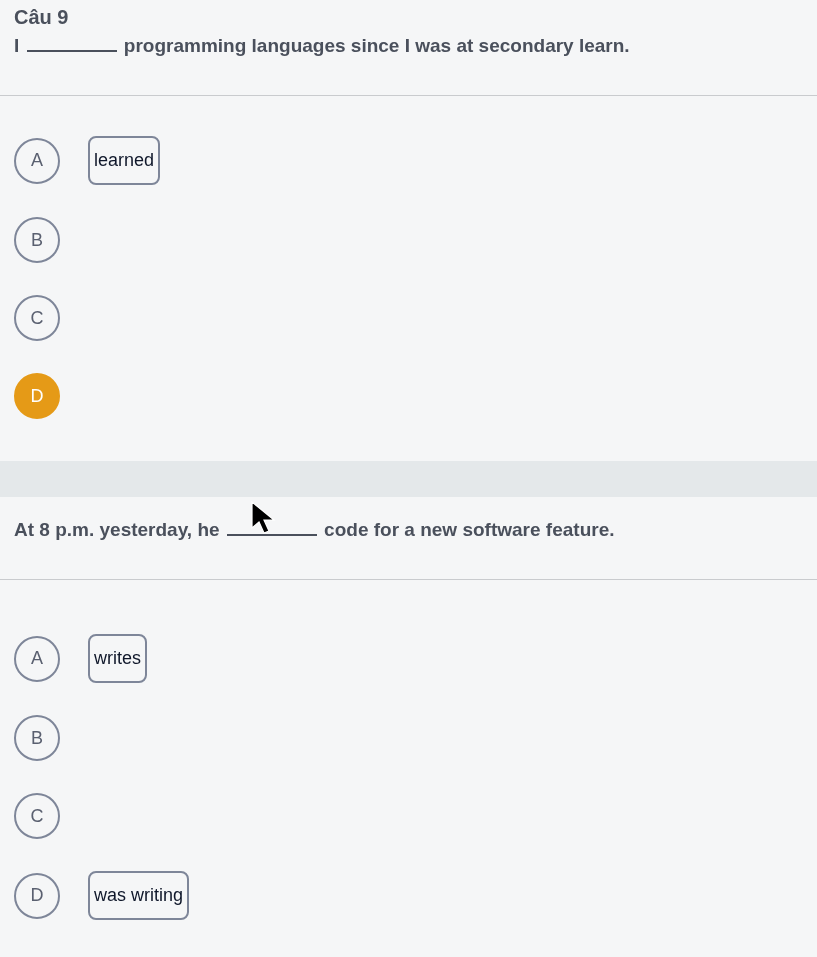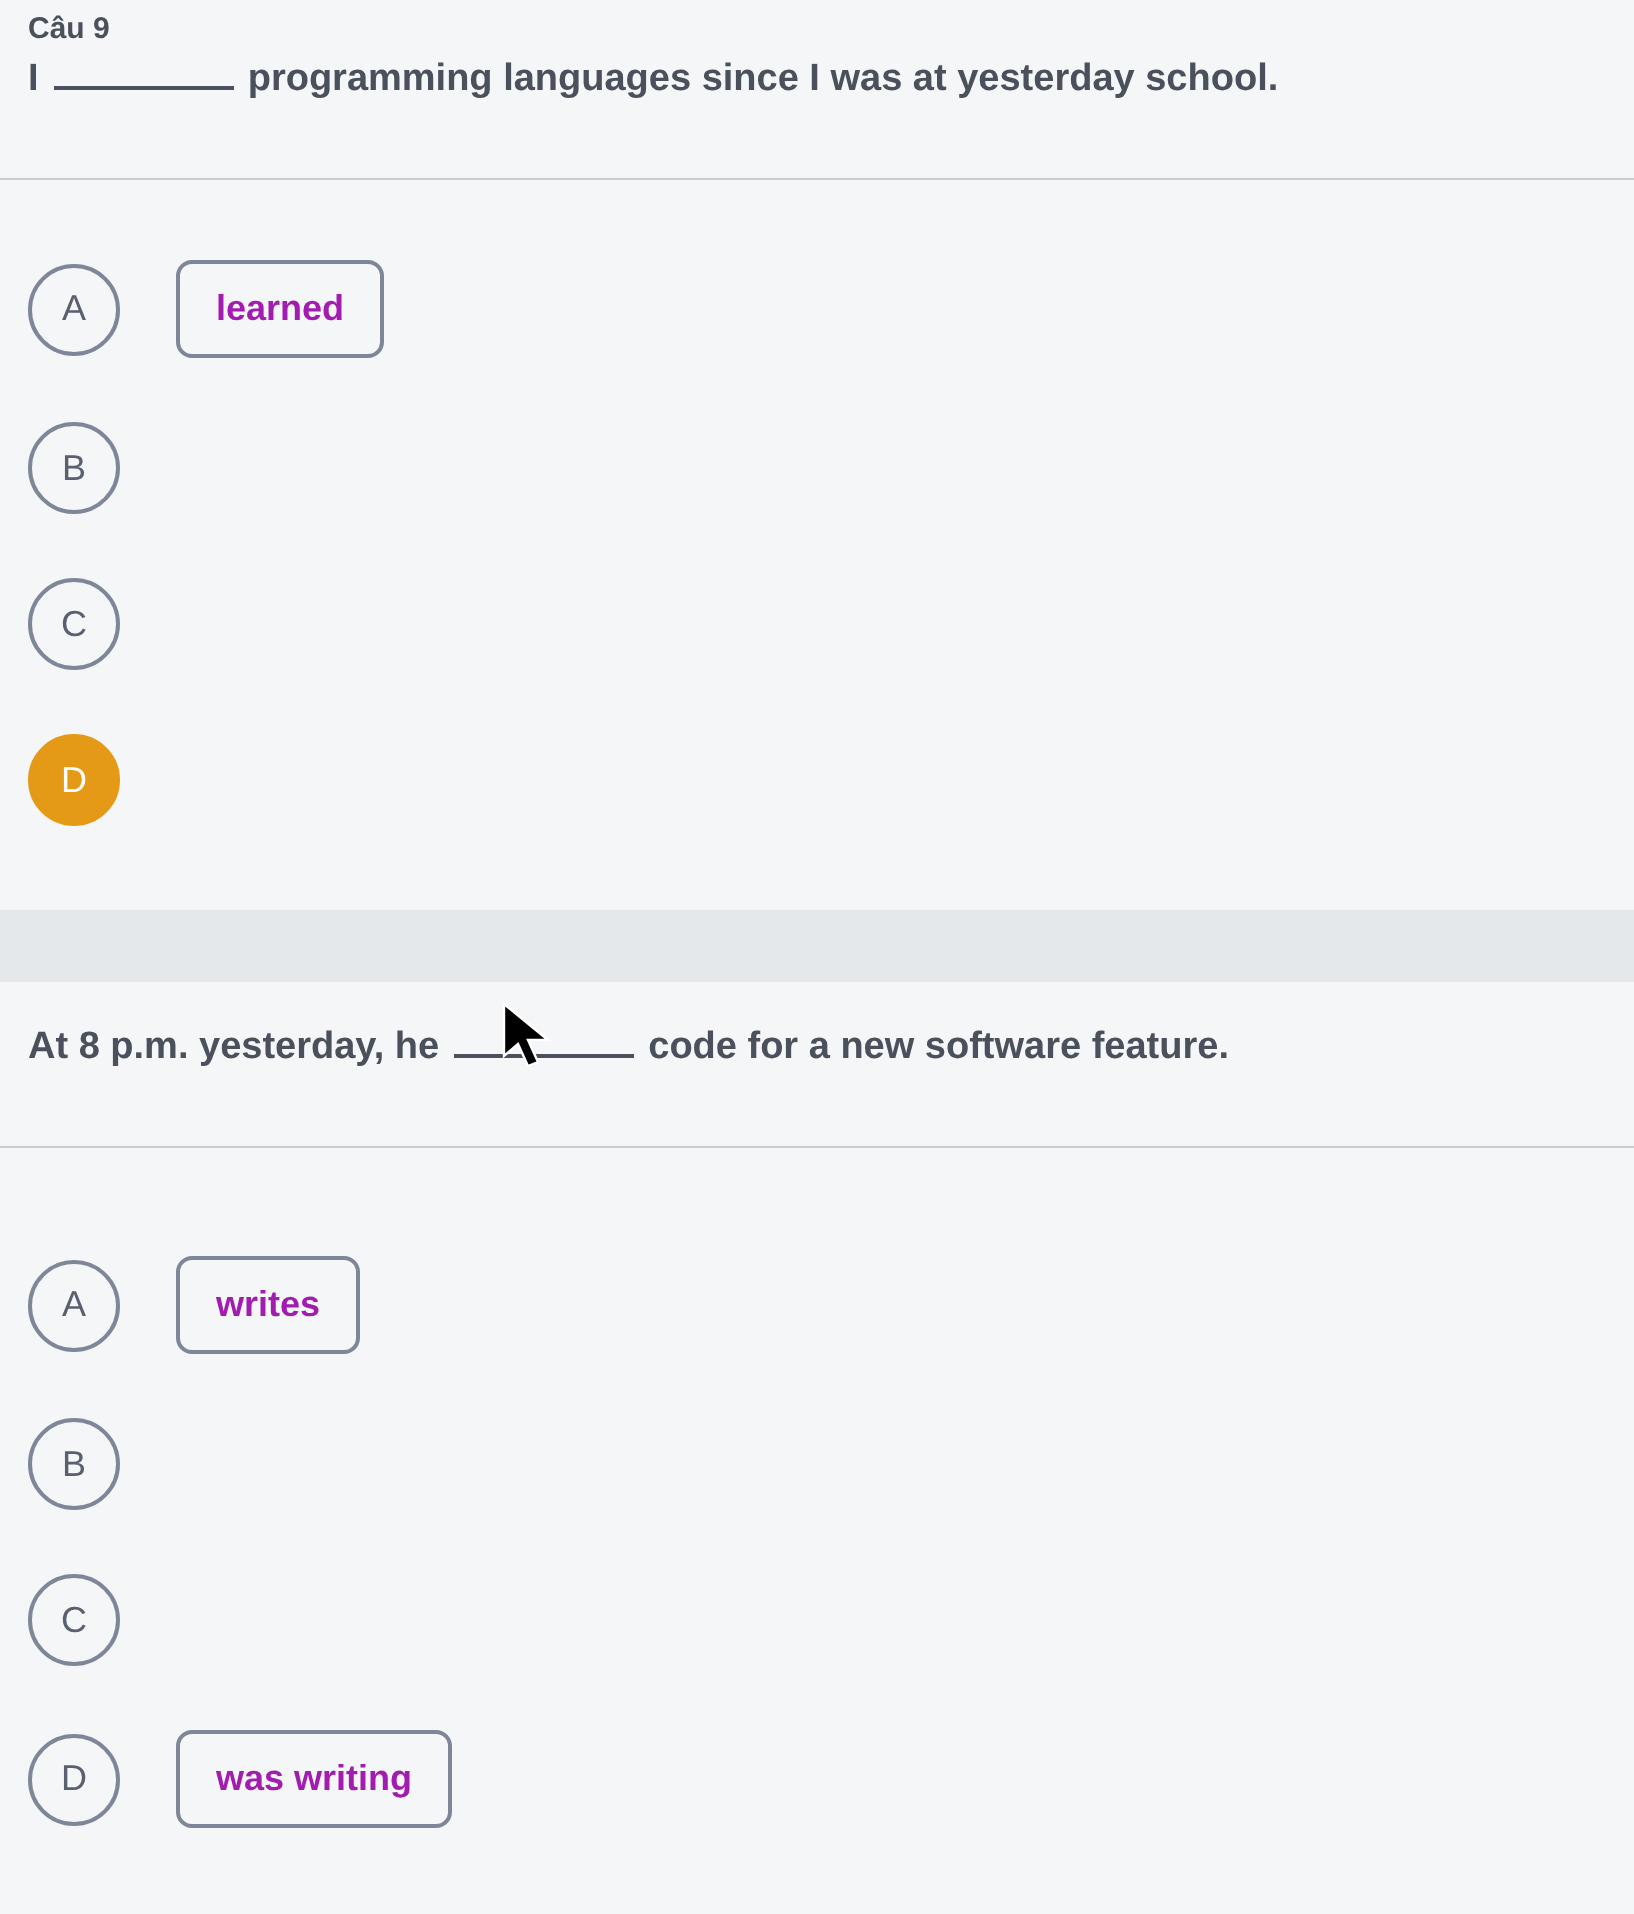--- a/index.html
+++ b/index.html
@@ -8,21 +8,21 @@
     font-family: -apple-system, BlinkMacSystemFont, "Segoe UI", Arial, sans-serif;
     background: #f5f6f7;
     color: #3a4150;
     position: relative;
   }
   .question-block {
     padding: 6px 14px 28px 14px;
   }
   .question-title {
     font-weight: 700;
-    font-size: 15px;
+    font-size: 20px;
     color: #4a505c;
     margin-bottom: 6px;
   }
   .question-prompt {
     font-weight: 700;
     font-size: 19px;
     color: #4a505c;
     margin-bottom: 10px;
   }
   .blank {
@@ -61,24 +61,24 @@
     background: #f5f6f7;
   }
   .option-letter.selected {
     background: #e59a17;
     border-color: #e59a17;
     color: #ffffff;
   }
   .option-text {
     border: 2px solid #7e8699;
     border-radius: 8px;
-    padding: 12px 18px;
+    padding: 12px 4px;
     font-size: 18px;
-    color: #a21caf;
-    font-weight: 700;
+    color: #0f172a;
+    font-weight: 400;
     background: #f5f6f7;
   }
   .option-text.selected {
     border-color: #e59a17;
   }
   .gap-band {
     height: 36px;
     background: #e4e8ea;
     width: 100%;
   }
@@ -89,21 +89,21 @@
     pointer-events: none;
   }
   .cursor svg { display: block; }
 </style>
 </head>
 <body>
 
 <div class="question-block">
   <div class="question-title">Câu 9</div>
   <div class="question-prompt">
-    <span>I </span><span class="blank"></span><span> programming languages since I was at yesterday school.</span>
+    <span>I </span><span class="blank"></span><span> programming languages since I was at secondary learn.</span>
   </div>
 </div>
 <div class="divider"></div>
 
 <div class="options">
   <div class="option-row">
     <div class="option-letter">A</div>
     <div class="option-text">learned</div>
   </div>
   <div class="option-row">

